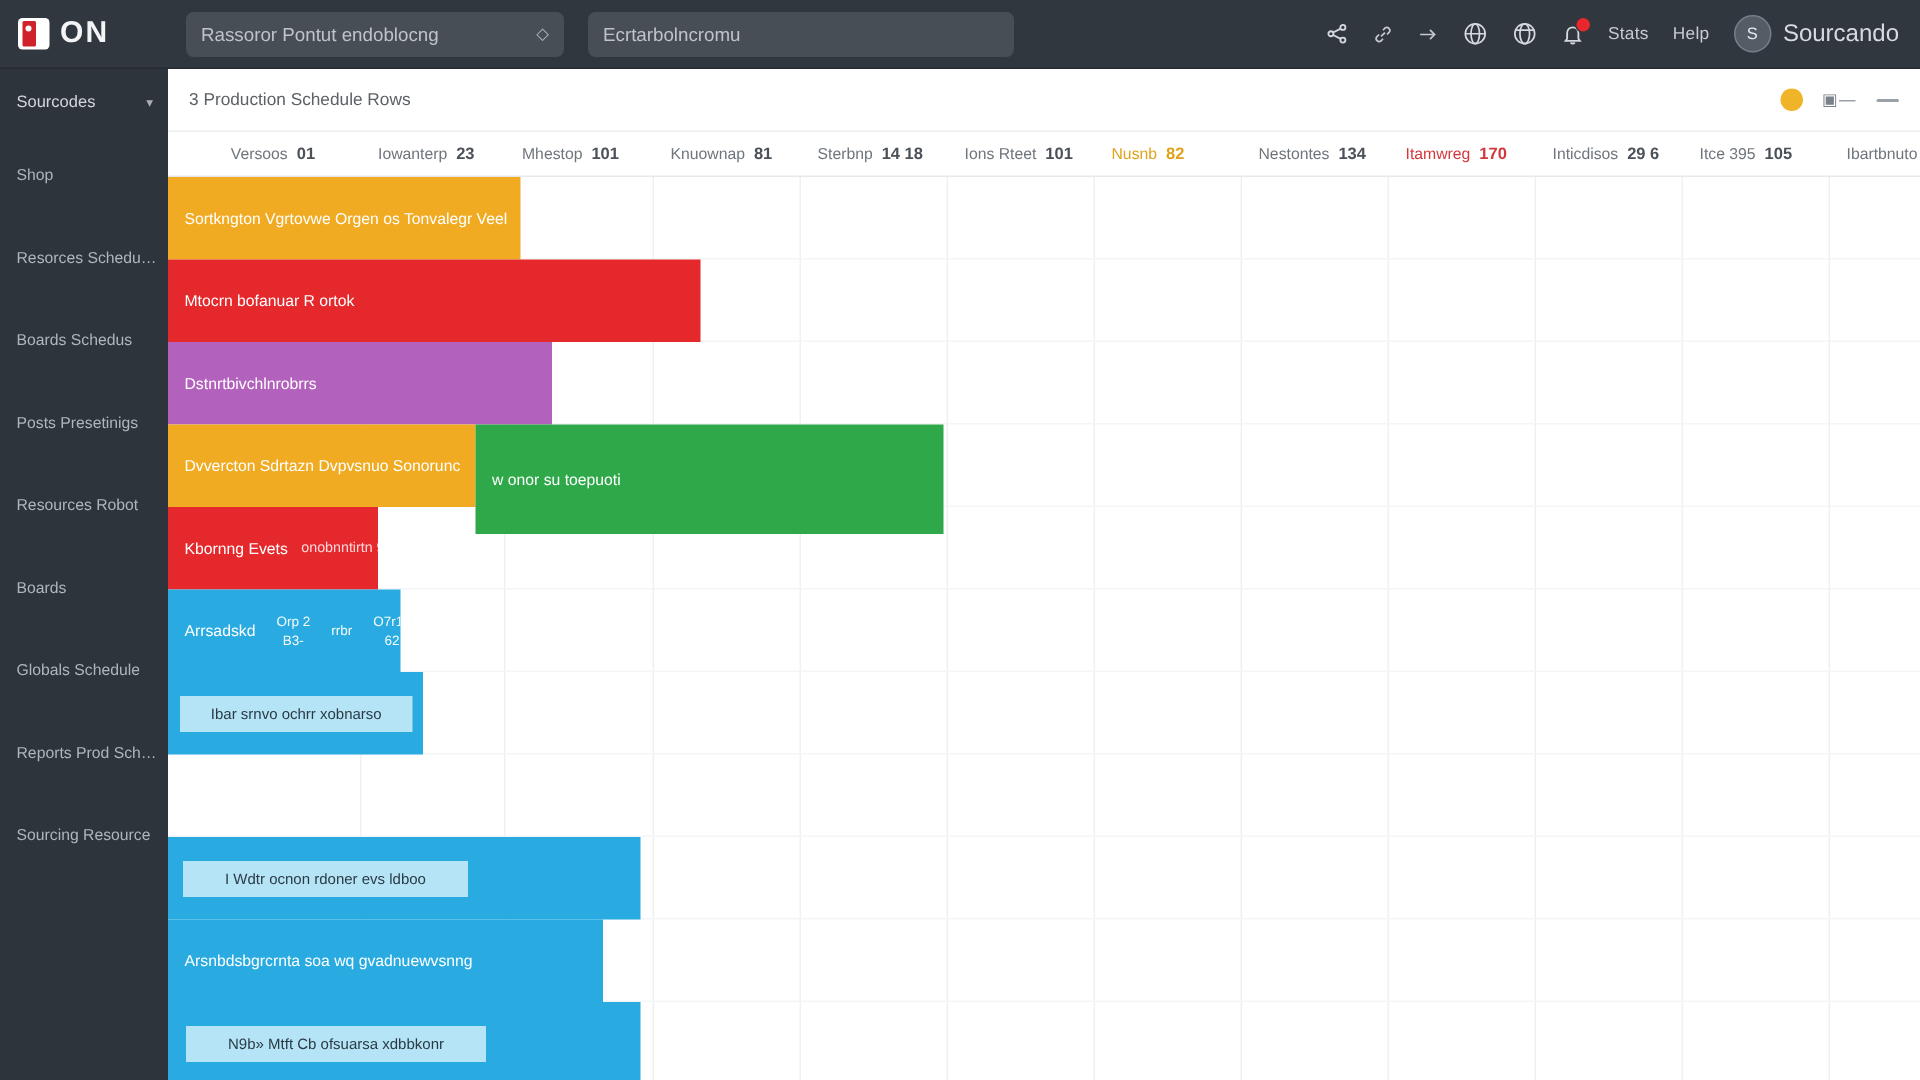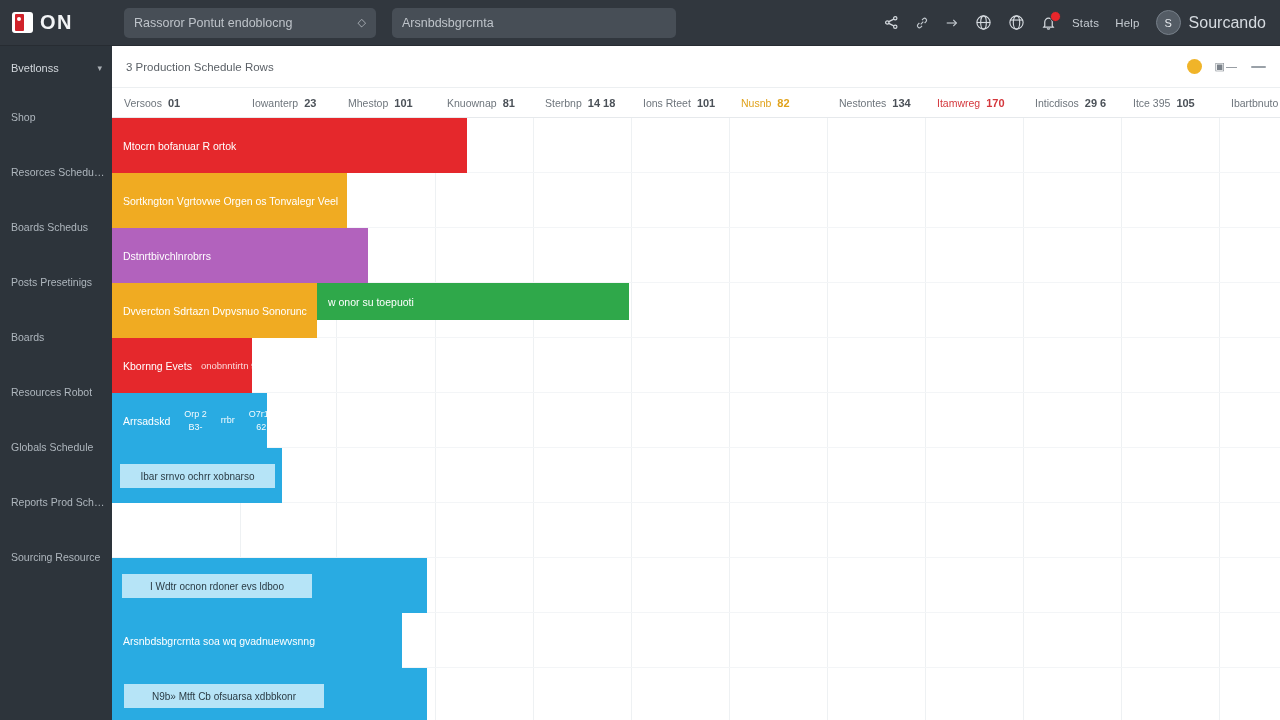--- a/index.html
+++ b/index.html
@@ -149,21 +149,21 @@
   .hline { position: absolute; left: 0; right: 0; bottom: 0; height: 1px; background: #f3f5f7; }
   .bar {
     position: absolute; top: 0; height: 55px;
     display: flex; align-items: center;
     color: #ffffff; font-size: 10.5px;
     padding-left: 11px; padding-right: 8px;
     white-space: nowrap; overflow: hidden;
   }
   .bar .sub { opacity: .82; margin-left: 9px; font-size: 9.5px; }
   .bar2 {
-    position: absolute; top: 0; height: 37px;
+    position: absolute; top: 0; height: 73px;
     display: flex; align-items: center;
     color: #ffffff; font-size: 10.5px;
     padding-left: 11px;
     white-space: nowrap; overflow: hidden;
   }
   .band {
     position: absolute; height: 24px; top: 16px;
     background: #b6e4f7;
     display: flex; align-items: center; justify-content: center;
     color: #2a3b44; font-size: 10px;
@@ -185,21 +185,21 @@
     <div class="logo-mark"></div>
     <div class="logo-text">ON</div>
   </div>
 
   <div class="search-box search-primary">
     <span class="search-val">Rassoror Pontut endoblocng</span>
     <span class="pin-icon">◇</span>
   </div>
 
   <div class="search-box search-secondary">
-    <span class="search-val">Arsnbdsbgrcrnta</span>
+    <span class="search-val">Ecrtarbolncromu</span>
   </div>
 
   <div class="topbar-right">
 
     <div class="tb-ic">
       <svg width="15" height="15" viewBox="0 0 16 16" fill="none" stroke="#d4d9de" stroke-width="1.3">
         <circle cx="12" cy="3.5" r="1.8"></circle>
           <circle cx="3.5" cy="8" r="1.8"></circle>
           <circle cx="12" cy="12.5" r="1.8"></circle>
         <line x1="5.1" y1="7.1" x2="10.4" y2="4.4"></line>
@@ -251,41 +251,41 @@
 
     <div class="avatar-chip">
       <div class="avatar">S</div>
       <div class="avatar-name">Sourcando</div>
     </div>
   </div>
 </div>
 
 <div class="sidebar">
   <div class="side-head">
-    <span>Bvetlonss</span>
+    <span>Sourcodes</span>
     <span class="chev">▾</span>
   </div>
   <div id="side-items">
       <div class="side-item">
         <span>Shop</span>
       </div>
       <div class="side-item">
         <span>Resorces Scheduling</span>
       </div>
       <div class="side-item">
         <span>Boards Schedus</span>
       </div>
       <div class="side-item">
         <span>Posts Presetinigs</span>
       </div>
       <div class="side-item">
+        <span>Resources Robot</span>
+      </div>
+      <div class="side-item">
         <span>Boards</span>
-      </div>
-      <div class="side-item">
-        <span>Resources Robot</span>
       </div>
       <div class="side-item">
         <span>Globals Schedule</span>
       </div>
       <div class="side-item">
         <span>Reports Prod Schedule</span>
       </div>
       <div class="side-item">
         <span>Sourcing Resource</span>
       </div>
@@ -297,21 +297,21 @@
   <div class="crumbbar">
     <div class="crumb">3 Production Schedule Rows</div>
     <div class="crumb-right">
       <div class="amber-pill"></div>
       <div class="mini-ic">▣—</div>
       <div class="hamb"></div>
     </div>
   </div>
 
   <div class="colhead" id="colhead">
-      <div class="col" style="width: 128px;">
+      <div class="col" style="width: 128px; justify-content: center;">
         <span class="nm">Versoos</span>
         <span class="num">01</span>
       </div>
       <div class="col" style="width: 96px;">
         <span class="nm">Iowanterp</span>
         <span class="num">23</span>
       </div>
       <div class="col" style="width: 99px;">
         <span class="nm">Mhestop</span>
         <span class="num">101</span>
@@ -363,28 +363,28 @@
         <div class="vline" style="left: 617px;"></div>
         <div class="vline" style="left: 715px;"></div>
         <div class="vline" style="left: 813px;"></div>
         <div class="vline" style="left: 911px;"></div>
         <div class="vline" style="left: 1009px;"></div>
         <div class="vline" style="left: 1107px;"></div>
       </div>
     <div class="rows" id="rows">
         <div class="row">
           <div class="hline"></div>
+          <div class="bar" style="left: 0px; width: 235px; background: rgb(240, 171, 34);">
+            <span>Sortkngton Vgrtovwe Orgen os Tonvalegr Veel</span>
+          </div>
+        </div>
+        <div class="row">
+          <div class="hline"></div>
           <div class="bar" style="left: 0px; width: 355px; background: rgb(229, 40, 44);">
             <span>Mtocrn bofanuar R ortok</span>
-          </div>
-        </div>
-        <div class="row">
-          <div class="hline"></div>
-          <div class="bar" style="left: 0px; width: 235px; background: rgb(240, 171, 34);">
-            <span>Sortkngton Vgrtovwe Orgen os Tonvalegr Veel</span>
           </div>
         </div>
         <div class="row">
           <div class="hline"></div>
           <div class="bar" style="left: 0px; width: 256px; background: rgb(178, 98, 189);">
             <span>Dstnrtbivchlnrobrrs</span>
           </div>
         </div>
         <div class="row">
           <div class="hline"></div>

